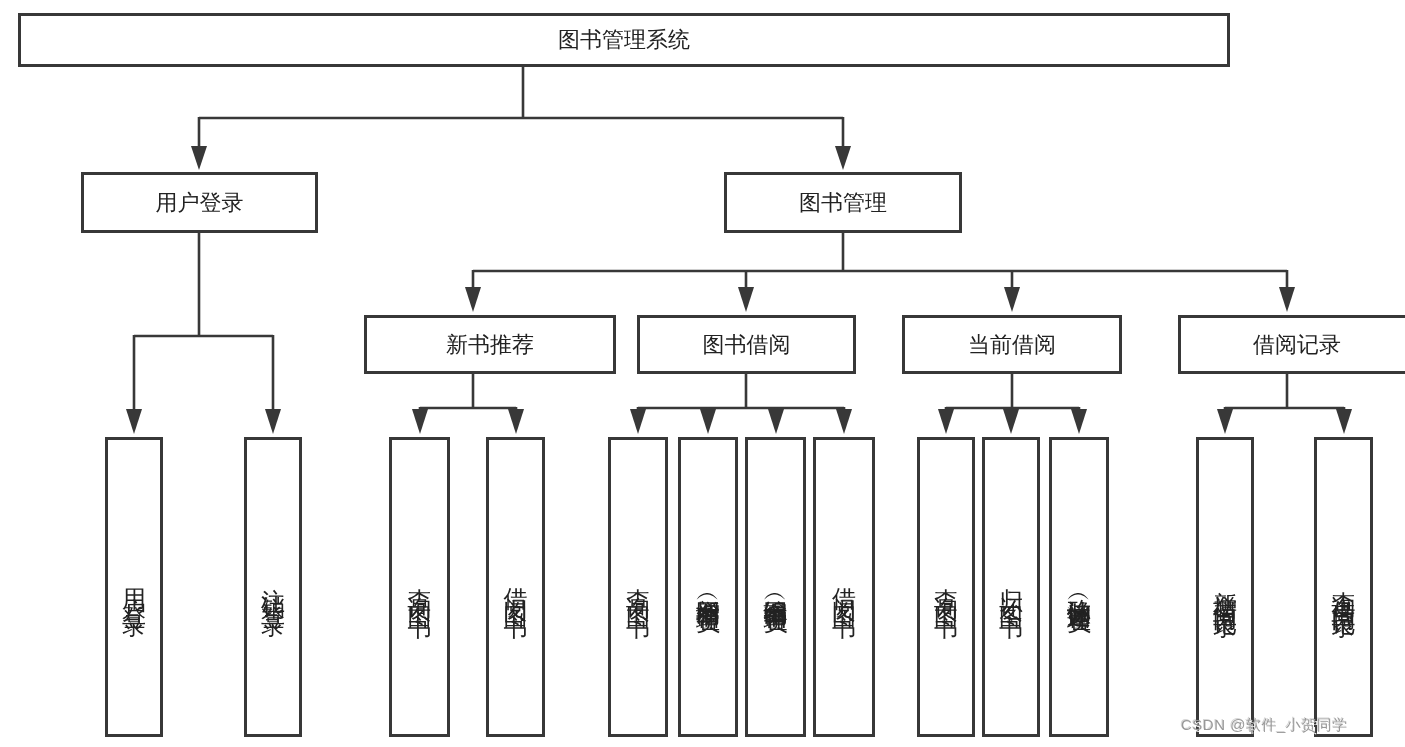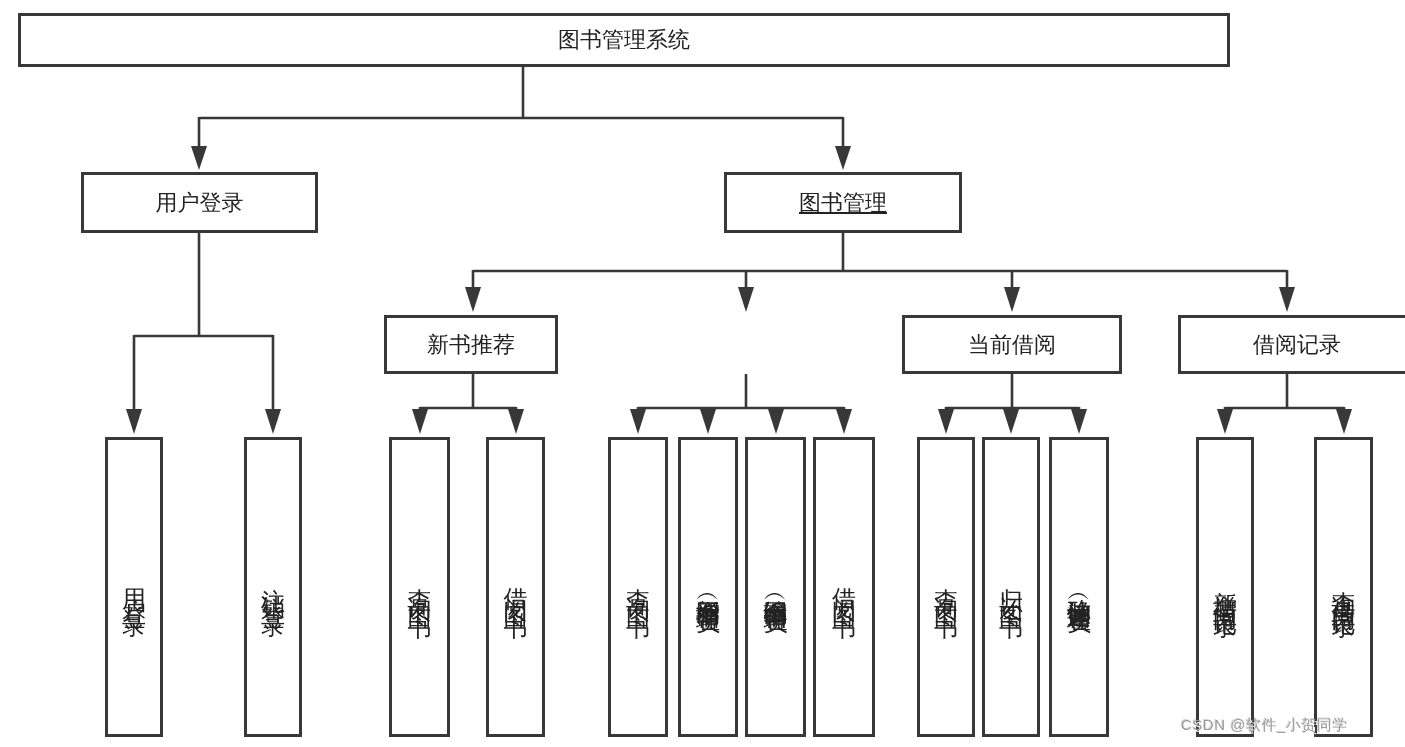--- a/index.html
+++ b/index.html
@@ -138,26 +138,29 @@
     </g>
   </svg>
 
   <div class="node" style="left:18px;top:13px;width:1212px;height:54px;">
     <span>图书管理系统</span>
   </div>
 
   <div class="node" style="left:81px;top:172px;width:237px;height:61px;">
     <span>用户登录</span>
   </div>
-  <div class="node" style="left:724px;top:172px;width:238px;height:61px;text-decoration:underline;">
+  <div class="node" style="left:724px;top:172px;width:238px;height:61px;">
     <span>图书管理</span>
   </div>
 
-  <div class="node" style="left:364px;top:315px;width:174px;height:59px;margin-left:20px;">
+  <div class="node" style="left:364px;top:315px;width:252px;height:59px;">
     <span>新书推荐</span>
+  </div>
+  <div class="node" style="left:637px;top:315px;width:219px;height:59px;">
+    <span>图书借阅</span>
   </div>
   <div class="node" style="left:902px;top:315px;width:220px;height:59px;">
     <span>当前借阅</span>
   </div>
   <div class="node" style="left:1178px;top:315px;width:238px;height:59px;">
     <span>借阅记录</span>
   </div>
 
   <div class="node vnode sp4" style="left:105px;top:437px;width:58px;height:300px;">
     <span class="vtext">用户登录</span>

